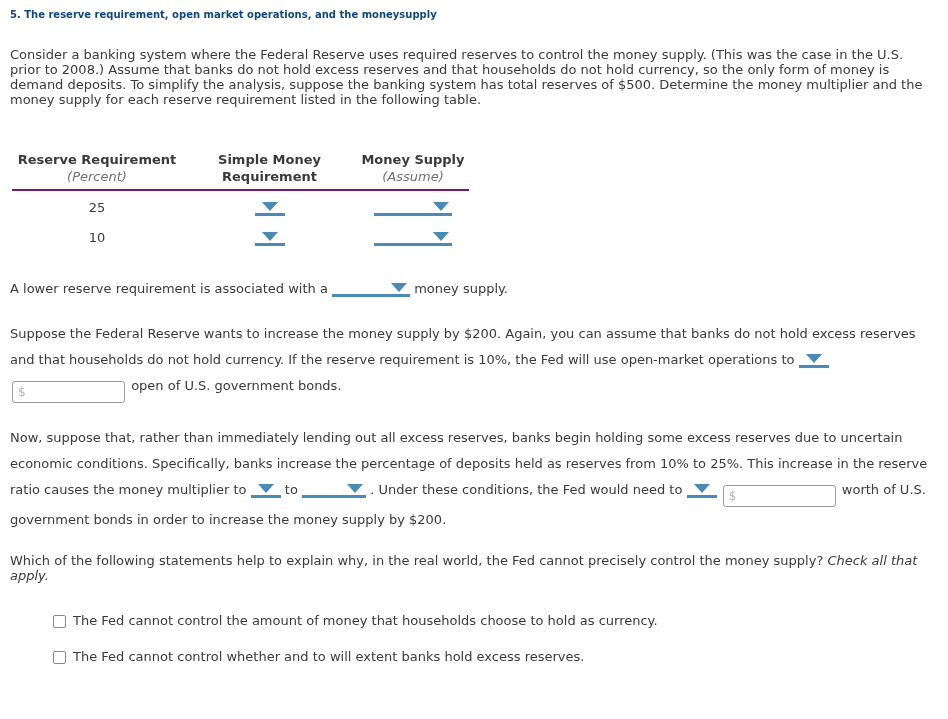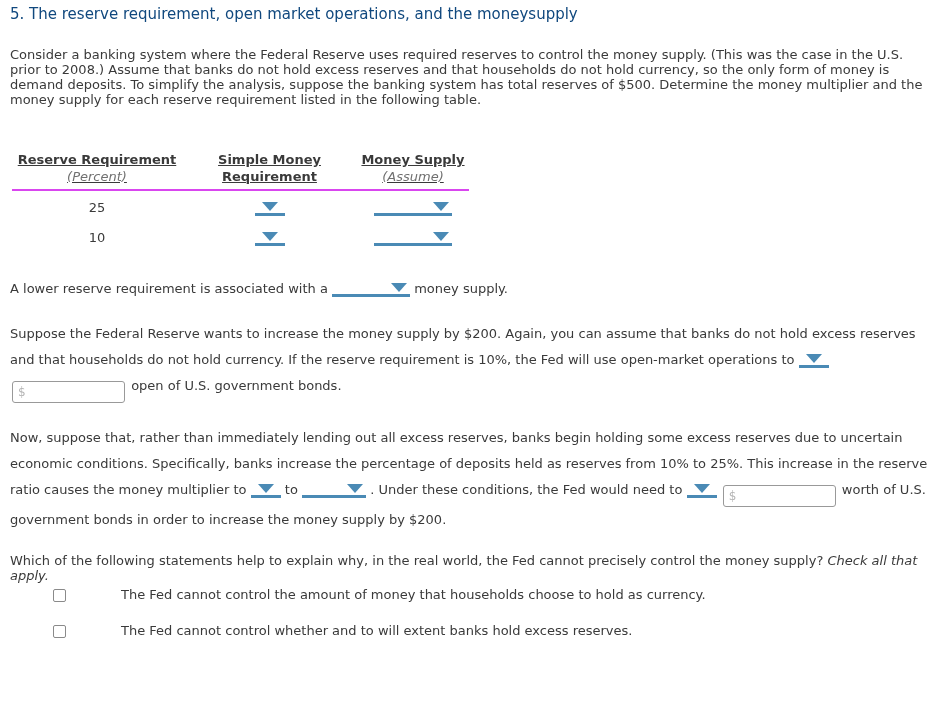--- a/index.html
+++ b/index.html
@@ -11,44 +11,43 @@
   *{box-sizing:border-box;}
   html,body{margin:0;padding:0;background:#ffffff;}
   body{
     width:948px;
     font-family:"DejaVu Sans","Liberation Sans",sans-serif;
     color:var(--text);
     font-size:13px;
     padding:6px 18px 20px 10px;
   }
   h1.q-title{
-    font-size:15px;
-    font-weight:normal;
+    font-size:10px;
+    font-weight:bold;
     color:var(--title-blue);
     margin:0 0 24px 0;
     line-height:17px;
   }
   .para{
     line-height:15px;
     margin:0;
   }
   .intro{margin-bottom:44px;}
 
   
   .qtable{
     margin:0 0 30px 2px;
     width:457px;
   }
   .thead{
     display:grid;
     grid-template-columns:170px 175px 112px;
     align-items:end;
-    border-bottom:2px solid #d946ef;
+    border-bottom:2px solid #701a75;
     padding-bottom:4px;
-    text-decoration:underline;
   }
   .th{text-align:center;}
   .th-bold{font-weight:bold;line-height:17px;}
   .th-sub{font-style:italic;color:var(--muted);line-height:17px;}
   .trow{
     display:grid;
     grid-template-columns:170px 175px 112px;
     align-items:center;
     height:27px;
     margin-top:3px;
@@ -92,31 +91,30 @@
     margin:0 2px;
     vertical-align:-6px;
     outline:none;
   }
   .amount-input::placeholder{color:#b5b5b5;}
 
   
   .lower-para{margin-bottom:24px;}
   .supply-para{line-height:26px;margin-bottom:22px;}
   .excess-para{line-height:26px;margin-bottom:20px;}
-  .question-para{margin-bottom:5px;}
+  .question-para{margin-bottom:31px;}
   .em-italic{font-style:italic;}
 
   
   .options{margin-left:43px;}
   .option-row{
     display:flex;
     align-items:center;
     margin-bottom:22px;
     height:14px;
-    gap:48px;
   }
   .checkbox{
     display:inline-block;
     width:13px;
     height:13px;
     border:1px solid #8a8a8a;
     border-radius:2px;
     background:#fff;
     margin-right:7px;
     flex:0 0 auto;

